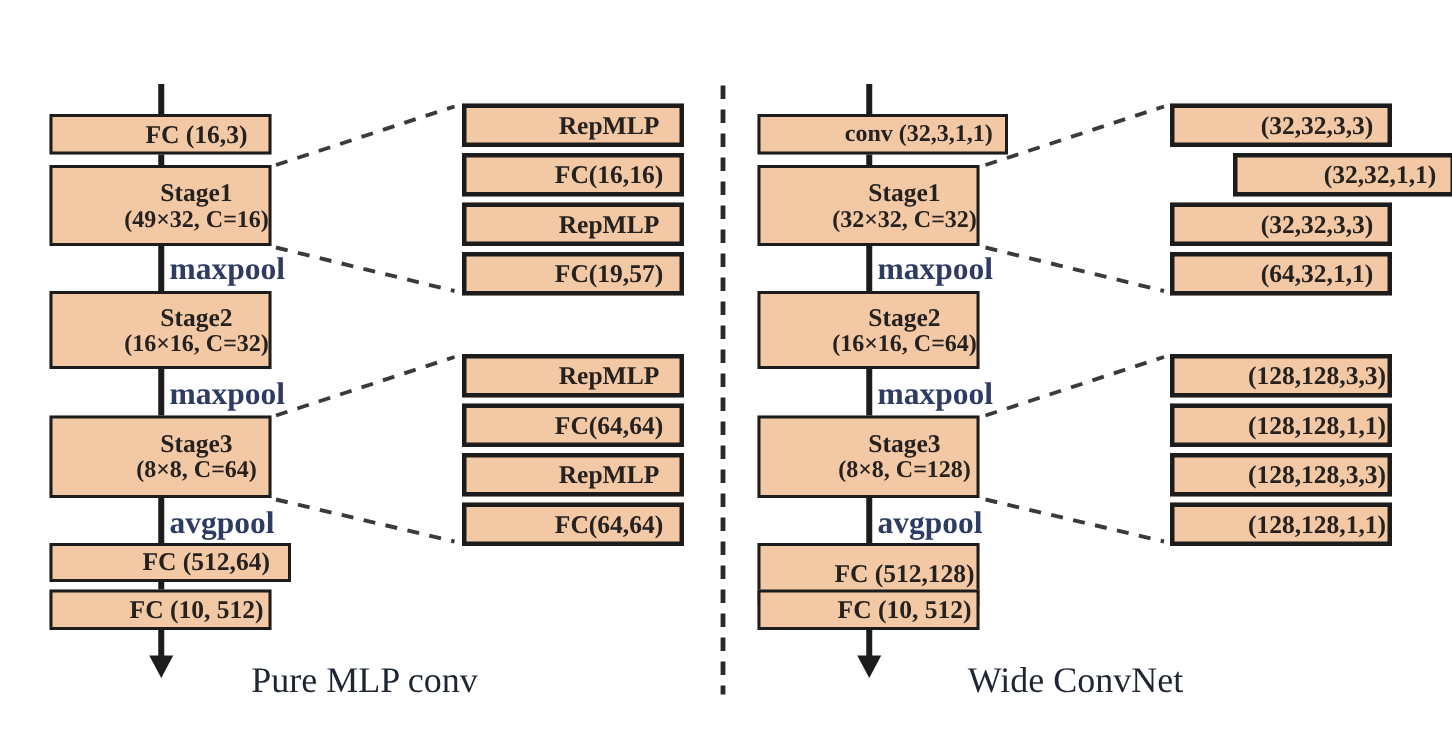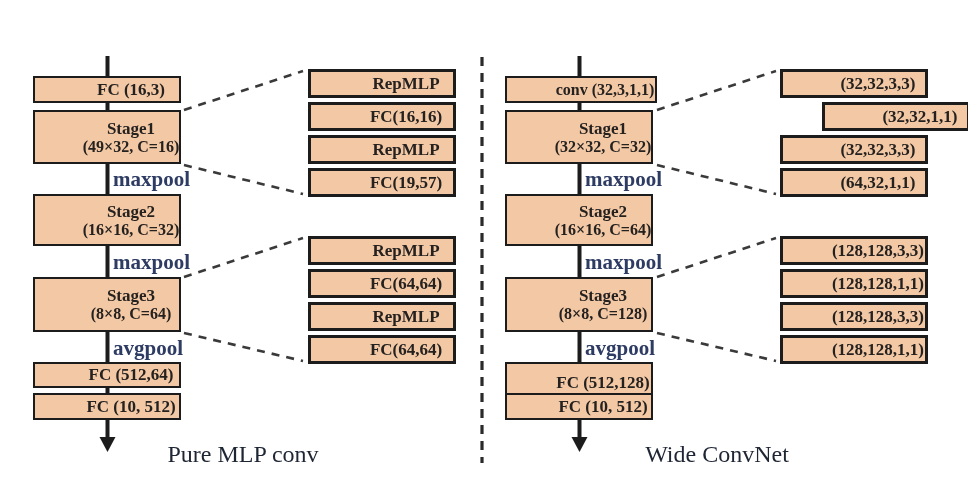--- a/index.html
+++ b/index.html
@@ -71,21 +71,21 @@
 
   <span class="pool" style="left:113px;top:250px;">maxpool</span>
 
   <div class="box" style="left:33px;top:277px;width:148px;height:55px;">
     <span>Stage3</span>
     <span class="sub">(8×8, C=64)</span>
   </div>
 
   <span class="pool" style="left:113px;top:336px;">avgpool</span>
 
-  <div class="box" style="left:33px;top:362px;width:148px;height:26px;">
+  <div class="box" style="left:33px;top:362px;width:161px;height:26px;">
     <span>FC (512,64)</span>
   </div>
   <div class="box" style="left:33px;top:393px;width:148px;height:27px;">
     <span>FC (10, 512)</span>
   </div>
 
   <div class="box exp" style="left:308px;top:69px;width:148px;height:29px;">
     <span>RepMLP</span>
   </div>
   <div class="box exp" style="left:308px;top:102px;width:148px;height:29px;">
@@ -106,21 +106,21 @@
   </div>
   <div class="box exp" style="left:308px;top:302px;width:148px;height:29px;">
     <span>RepMLP</span>
   </div>
   <div class="box exp" style="left:308px;top:335px;width:148px;height:29px;">
     <span>FC(64,64)</span>
   </div>
 
   <div class="caption" style="left:93px;top:441px;">Pure MLP conv</div>
 
-  <div class="box" style="left:505px;top:76px;width:152px;height:27px;font-size:16px;">
+  <div class="box" style="left:505px;top:76px;width:167px;height:27px;font-size:16px;">
     <span>conv (32,3,1,1)</span>
   </div>
 
   <div class="box" style="left:505px;top:110px;width:148px;height:54px;">
     <span>Stage1</span>
     <span class="sub">(32×32, C=32)</span>
   </div>
 
   <span class="pool" style="left:585px;top:167px;">maxpool</span>
 

